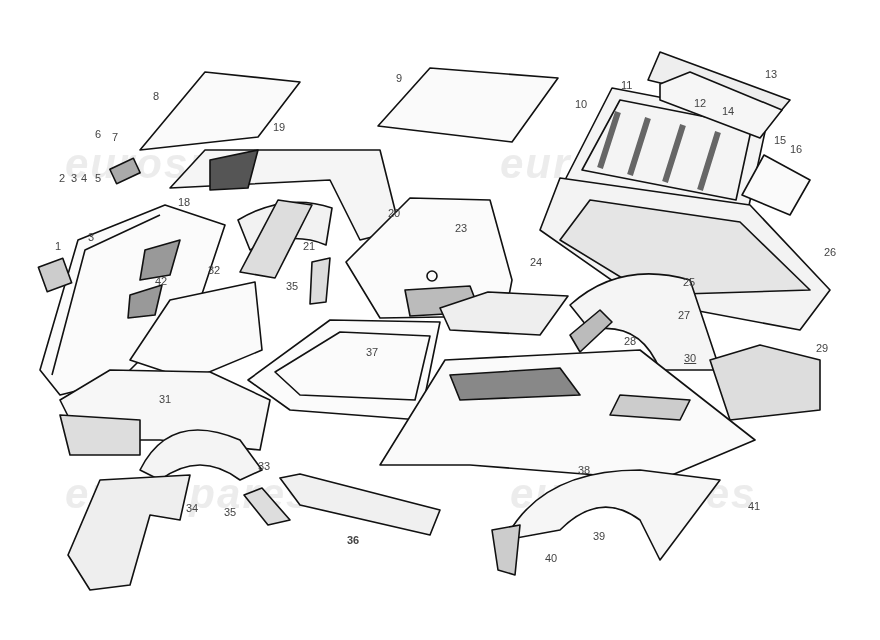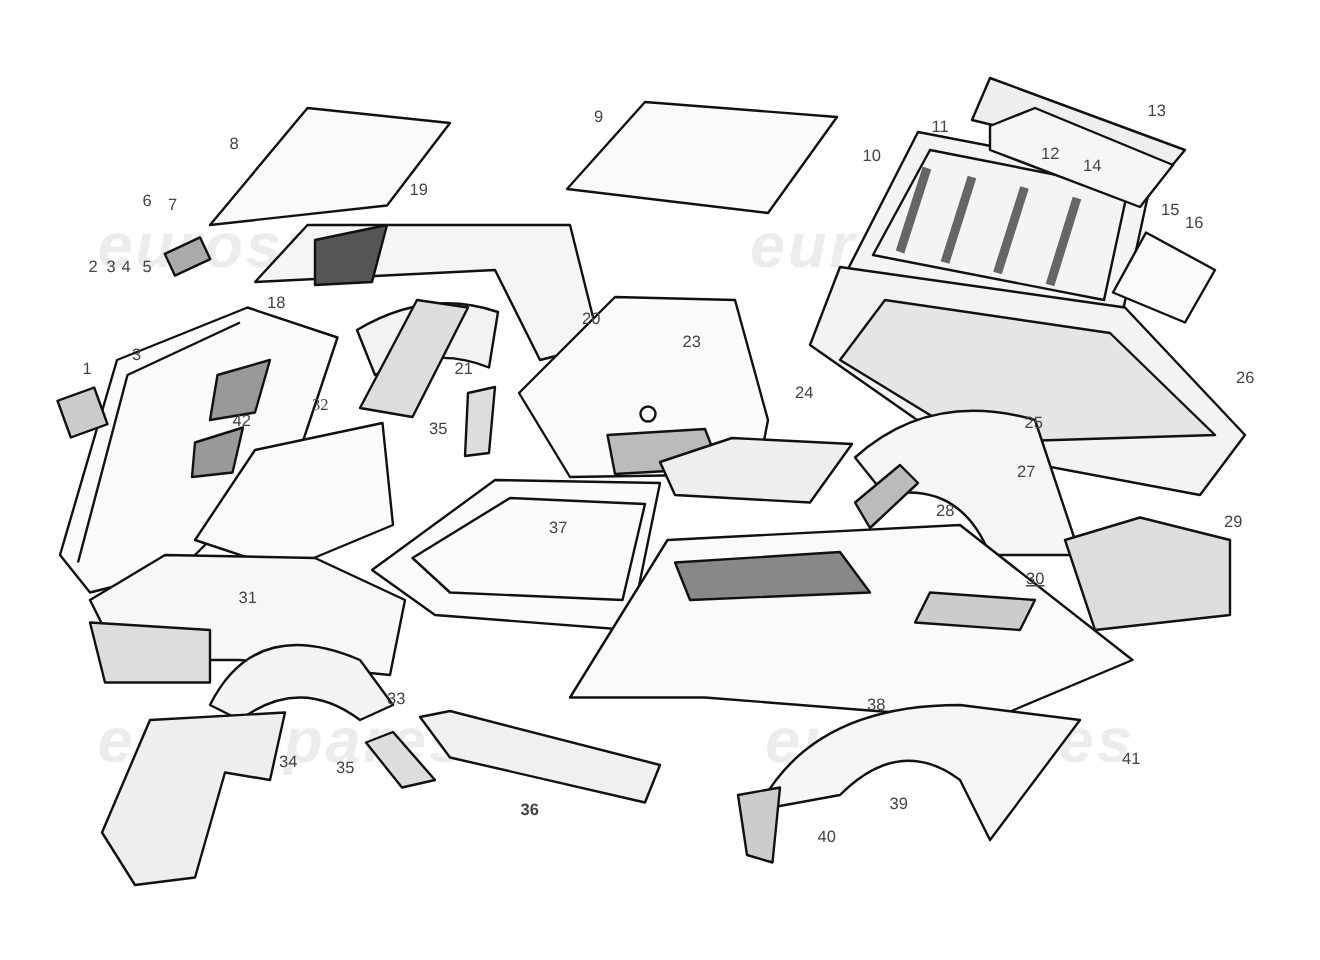--- a/index.html
+++ b/index.html
@@ -113,23 +113,23 @@
   <div class="lbl" style="left:349px;top:207px;padding-left:39px;">20</div>
   <div class="lbl" style="left:303px;top:240px;">21</div>
   <div class="lbl" style="left:286px;top:280px;">35</div>
   <div class="lbl" style="left:455px;top:222px;">23</div>
   <div class="lbl" style="left:530px;top:256px;">24</div>
   <div class="lbl" style="left:683px;top:276px;">25</div>
   <div class="lbl" style="left:800px;top:246px;margin-left:24px;">26</div>
   <div class="lbl" style="left:678px;top:309px;">27</div>
   <div class="lbl" style="left:624px;top:335px;">28</div>
   <div class="lbl" style="left:816px;top:342px;">29</div>
-  <div class="lbl" style="left:684px;top:380px;text-decoration:underline;">30</div>
+  <div class="lbl" style="left:684px;top:352px;text-decoration:underline;">30</div>
   <div class="lbl" style="left:159px;top:393px;">31</div>
-  <div class="lbl" style="left:208px;top:264px;font-family:Liberation Serif, serif;">32</div>
+  <div class="lbl" style="left:208px;top:264px;">32</div>
   <div class="lbl" style="left:258px;top:460px;">33</div>
   <div class="lbl" style="left:186px;top:502px;">34</div>
   <div class="lbl" style="left:224px;top:506px;">35</div>
   <div class="lbl" style="left:347px;top:534px;font-weight:bold;">36</div>
   <div class="lbl" style="left:366px;top:346px;">37</div>
   <div class="lbl" style="left:578px;top:464px;">38</div>
   <div class="lbl" style="left:593px;top:530px;">39</div>
   <div class="lbl" style="left:545px;top:552px;">40</div>
   <div class="lbl" style="left:748px;top:500px;">41</div>
   <div class="lbl" style="left:155px;top:275px;">42</div>

